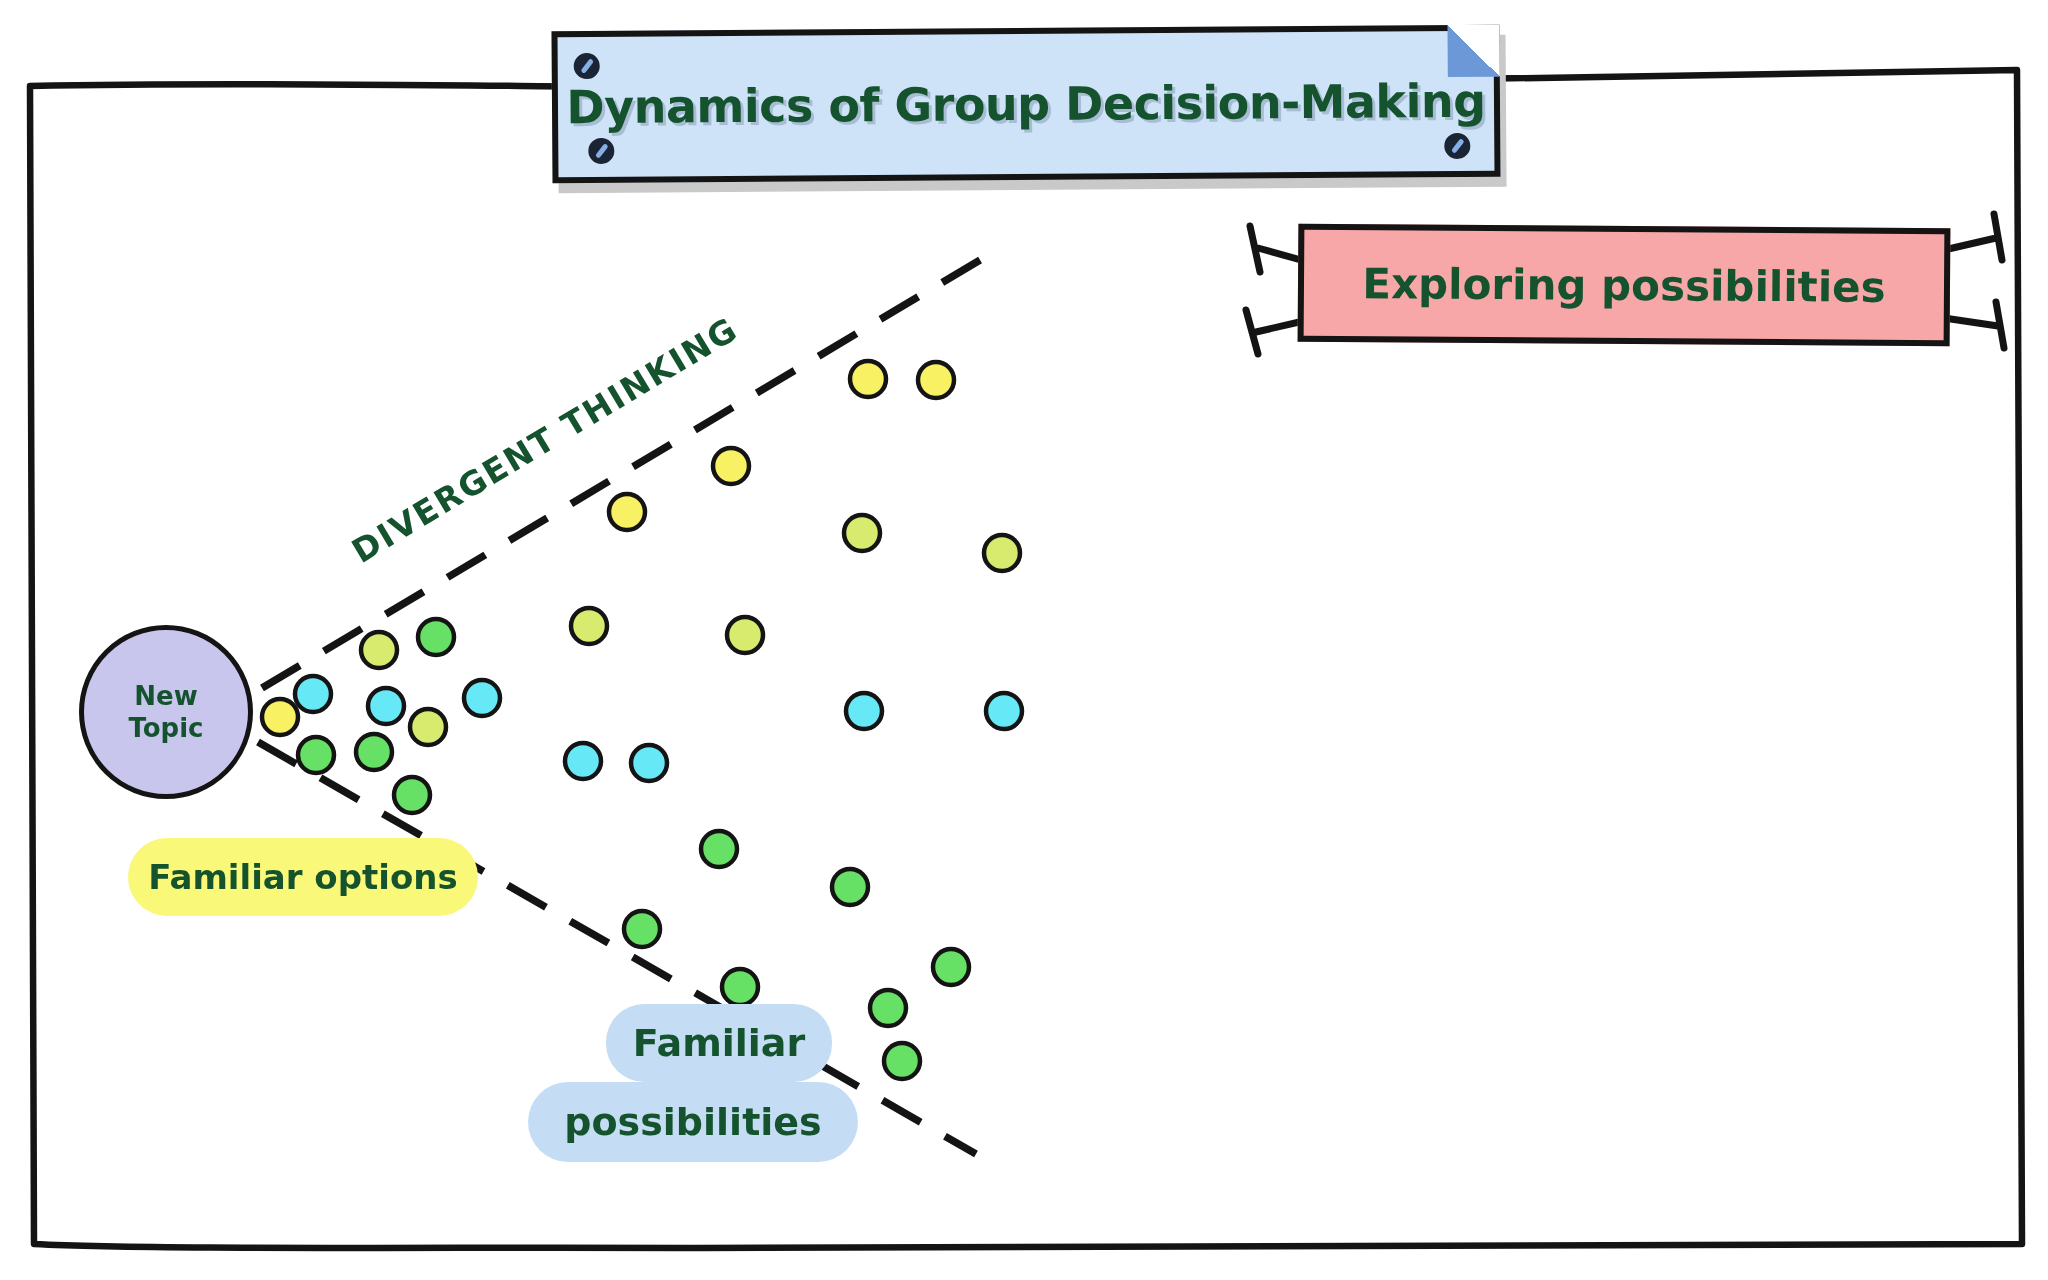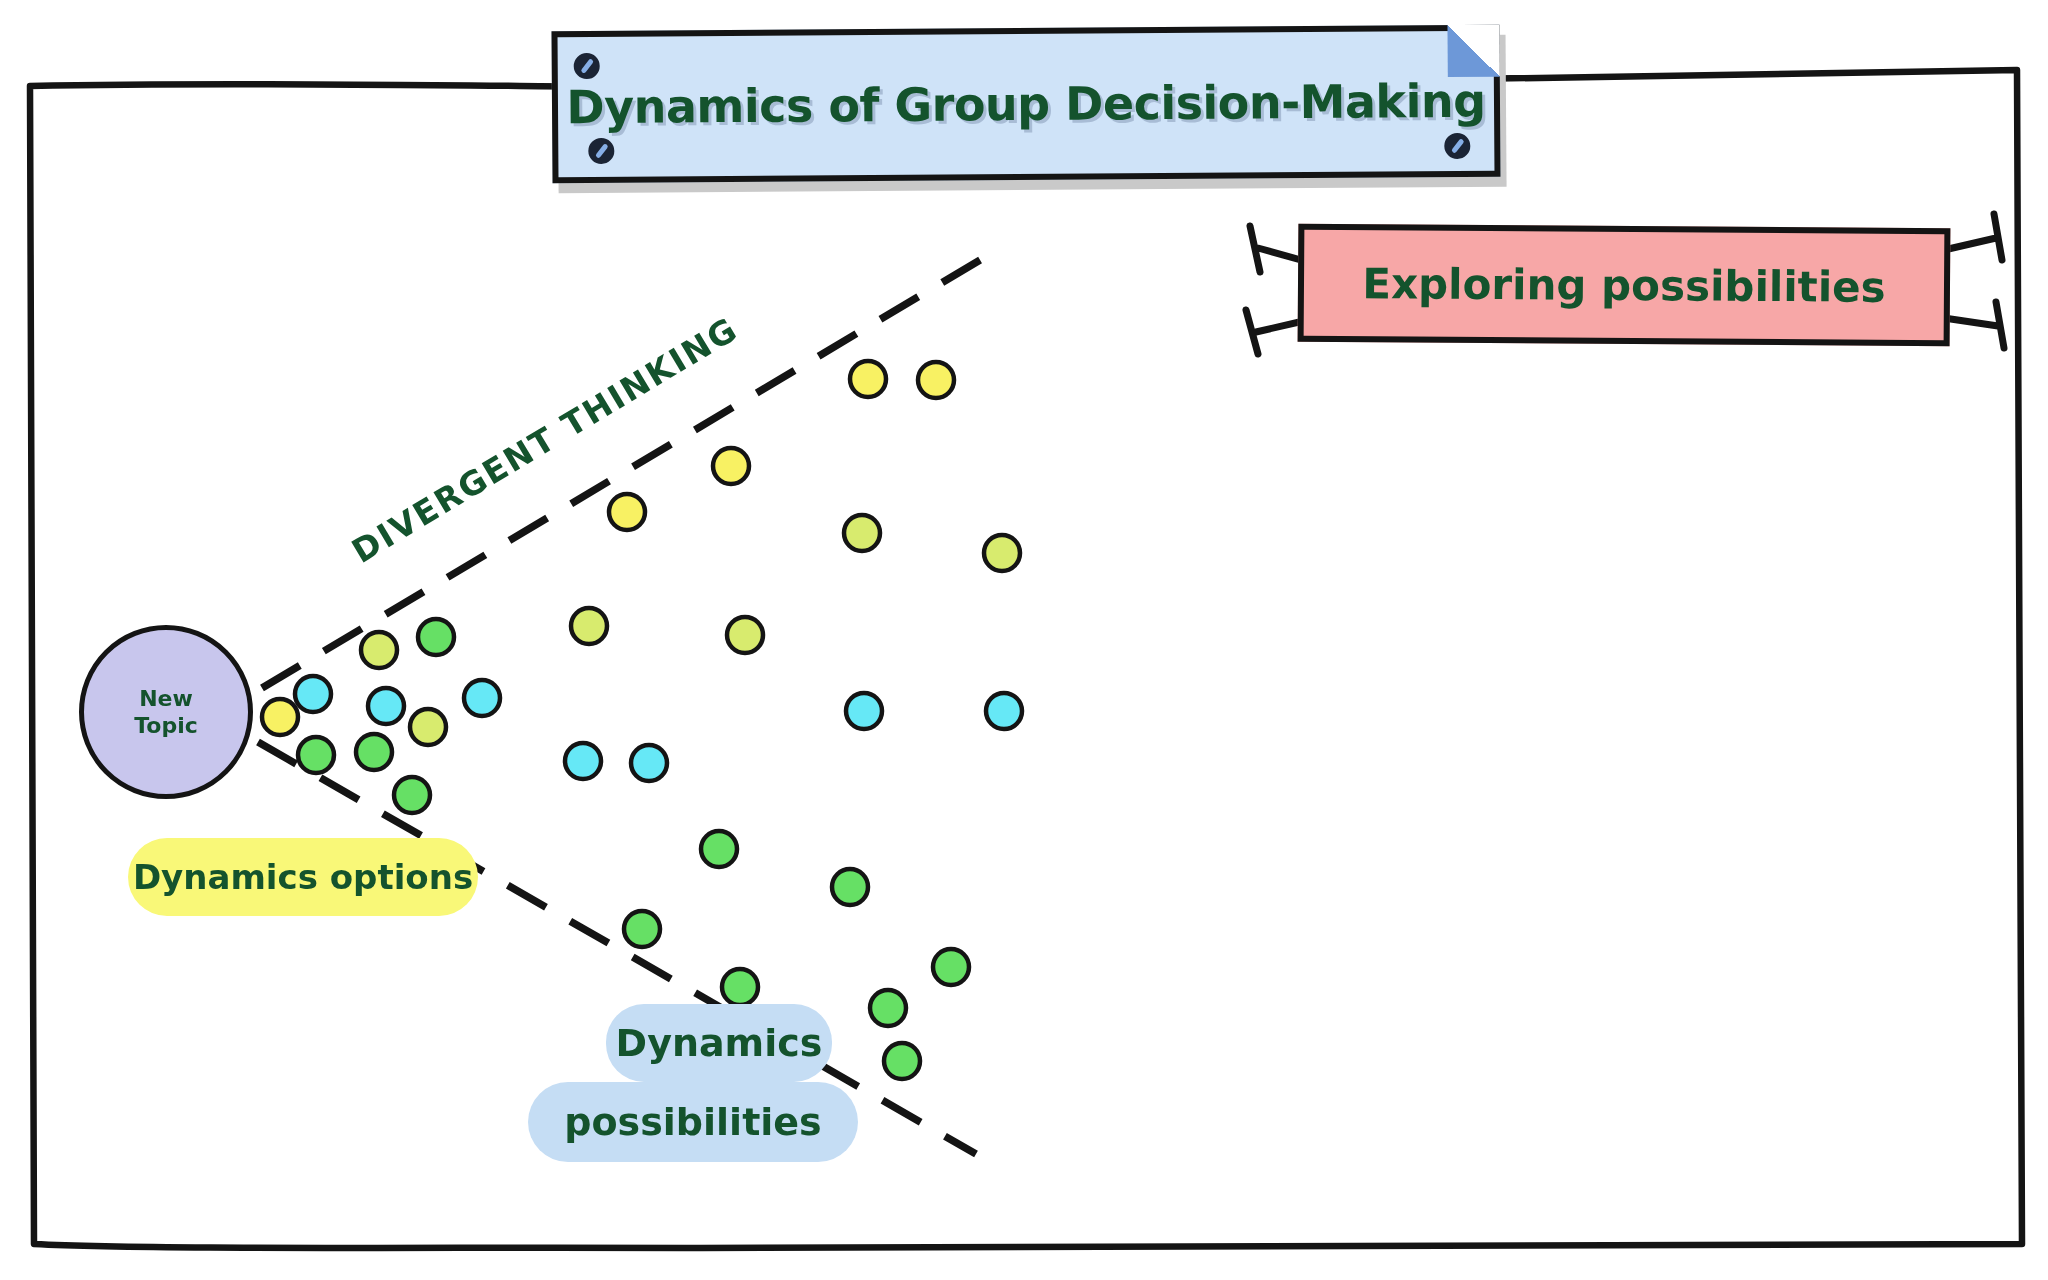--- a/index.html
+++ b/index.html
@@ -36,21 +36,21 @@
     left:1298px;top:226px;width:652px;height:118px;
     background:#f7a7a7;border:6px solid #141414;
     transform:rotate(0.4deg);
   }
   .tag-banner .tag-text{font-size:42px;font-weight:700;white-space:nowrap;}
 
   .topic-node{
     left:79px;top:625px;width:174px;height:174px;border-radius:50%;
     background:#c8c6ed;border:5px solid #141414;flex-direction:column;line-height:1.25;
   }
-  .topic-node div{font-size:22px;font-weight:700;}
+  .topic-node div{font-size:26px;font-weight:700;}
 
   .divergent-label{
     left:545px;top:440px;transform:translate(-50%,-50%) rotate(-31deg);
     font-size:33px;font-weight:700;letter-spacing:2px;white-space:nowrap;z-index:2;position:absolute;
   }
 
   .pill{font-weight:700;white-space:nowrap;}
   .familiar-pill{left:128px;top:838px;width:350px;height:78px;background:#f9f878;border-radius:40px;font-size:34px;}
   .diverse-pill{left:606px;top:1004px;width:226px;height:78px;background:#c5ddf4;border-radius:38px;font-size:38px;}
   .perspectives-pill{left:528px;top:1082px;width:330px;height:80px;background:#c5ddf4;border-radius:40px;font-size:38px;}
@@ -121,18 +121,18 @@
     <div class="tag-text">Exploring possibilities</div>
   </div>
 
   <div class="obj topic-node">
     <div>New</div>
     <div>Topic</div>
   </div>
 
   <div class="divergent-label">DIVERGENT THINKING</div>
 
-  <div class="obj pill familiar-pill">Dynamics options</div>
+  <div class="obj pill familiar-pill">Familiar options</div>
 
-  <div class="obj pill diverse-pill">Dynamics</div>
+  <div class="obj pill diverse-pill">Familiar</div>
   <div class="obj pill perspectives-pill">possibilities</div>
 
 </div>
 
 </body></html>

